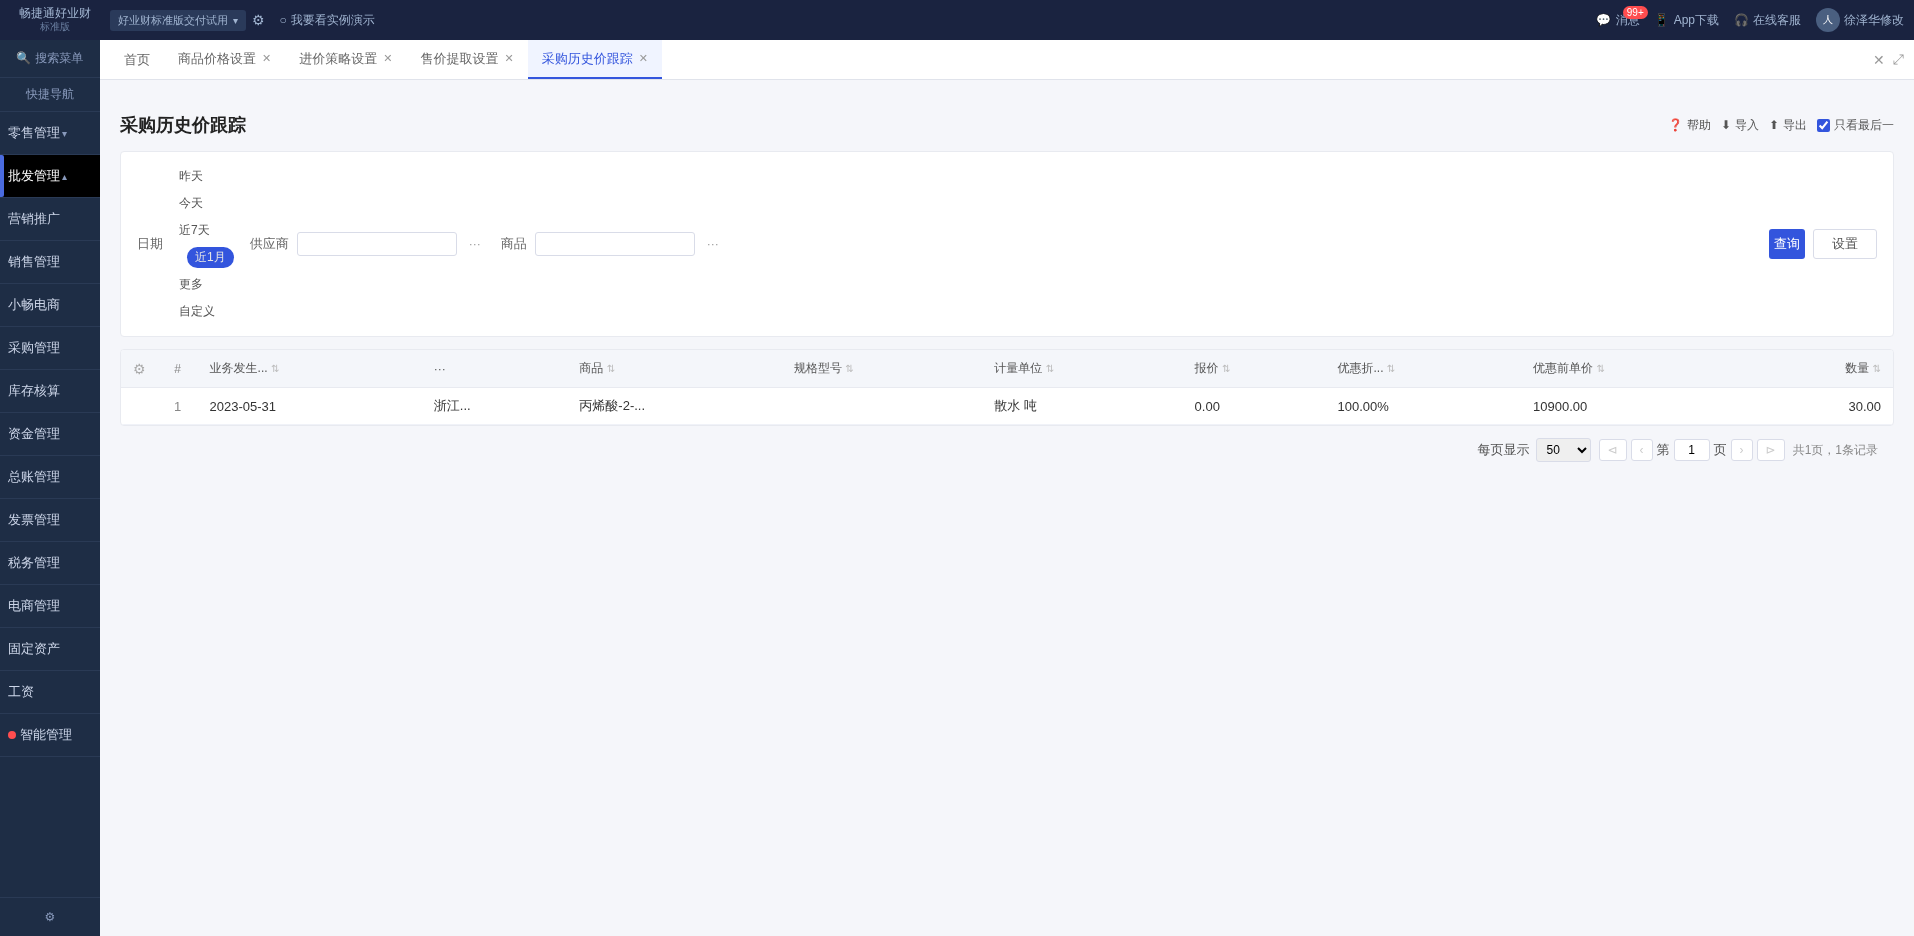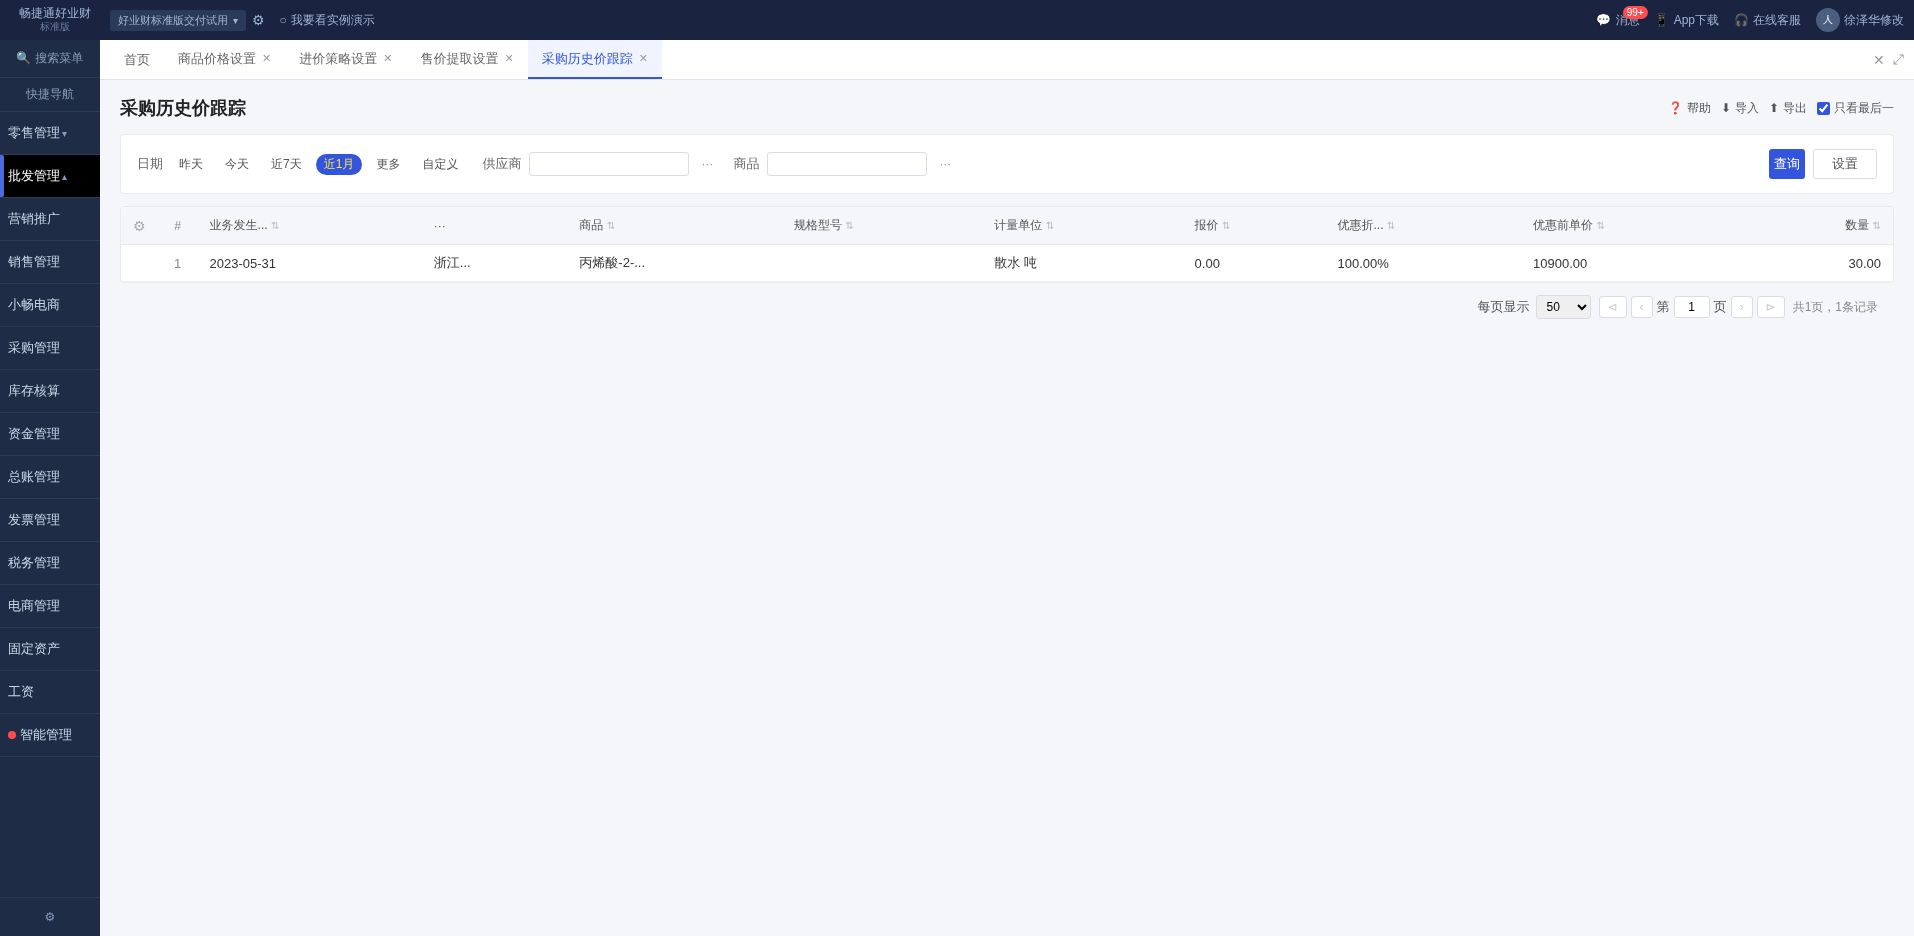--- a/index.html
+++ b/index.html
@@ -27,21 +27,21 @@
     .sidebar { width: 100px; background: #1e2d45; display: flex; flex-direction: column; flex-shrink: 0; overflow-y: auto; }
     .sidebar-search { padding: 10px 8px; color: #8899bb; font-size: 12px; text-align: center; border-bottom: 1px solid #2a3a55; cursor: pointer; }
     .sidebar-nav { padding: 8px 8px; color: #8899bb; font-size: 12px; text-align: center; border-bottom: 1px solid #2a3a55; cursor: pointer; }
     .sidebar-item { padding: 12px 8px; color: #ccd5e8; font-size: 13px; text-align: center; cursor: pointer; border-bottom: 1px solid #2a3a55; position: relative; display: flex; flex-direction: row; align-items: center; gap: 2px; }
     .sidebar-item.active { background: #000000; color: #fff; }
     .sidebar-item .indicator { width: 4px; height: 100%; background: #4a6bdf; position: absolute; left: 0; top: 0; border-radius: 0 2px 2px 0; }
     .sidebar-dot { width: 8px; height: 8px; background: #ff4d4f; border-radius: 50%; display: inline-block; margin-right: 4px; }
     .sidebar-bottom { margin-top: auto; padding: 12px 8px; color: #8899bb; font-size: 12px; text-align: center; cursor: pointer; border-top: 1px solid #2a3a55; }
 
     
-    .content-area { flex: 1; display: flex; flex-direction: column; overflow: hidden; background: #f5f6fa; }
+    .content-area { flex: 1; display: flex; flex-direction: column; overflow: hidden; background: #f5f6fa; gap: 17px; }
 
     
     .tabbar { height: 40px; background: #fff; display: flex; align-items: stretch; border-bottom: 1px solid #e0e3eb; flex-shrink: 0; padding: 0 10px; }
     .tab { display: flex; align-items: center; padding: 0 14px; font-size: 13px; color: #666; cursor: pointer; border-bottom: 2px solid transparent; white-space: nowrap; gap: 6px; }
     .tab.active { color: #3355dd; border-bottom: 2px solid #3355dd; background: #f0f4ff; font-weight: 500; }
     .tab .close-btn { font-size: 11px; color: #999; cursor: pointer; }
     .tab-home { padding: 0 14px; display: flex; align-items: center; color: #666; cursor: pointer; font-size: 13px; }
     .tabbar-right { margin-left: auto; display: flex; align-items: center; gap: 8px; }
     .tabbar-right-btn { cursor: pointer; color: #999; font-size: 14px; }
 
@@ -54,23 +54,23 @@
     .page-actions { display: flex; align-items: center; gap: 10px; }
     .page-action-btn { display: flex; align-items: center; gap: 4px; color: #555; font-size: 12px; cursor: pointer; }
     .only-last-checkbox { display: flex; align-items: center; gap: 4px; font-size: 12px; color: #555; cursor: pointer; }
     .only-last-checkbox input { accent-color: #3355dd; }
 
     
     .filter-bar { background: #fff; border-radius: 4px; padding: 14px 16px; margin-bottom: 12px; border: 1px solid #e8eaf0; }
     .filter-row { display: flex; align-items: center; gap: 16px; flex-wrap: wrap; }
     .filter-group { display: flex; align-items: center; gap: 8px; }
     .filter-label { color: #666; font-size: 13px; white-space: nowrap; }
-    .date-options { display: flex; gap: 6px; }
+    .date-options { display: flex; gap: 6px; flex-direction: column; }
     .date-btn { padding: 2px 8px; font-size: 12px; color: #555; cursor: pointer; border-radius: 12px; }
-    .date-btn.active { background: #3355dd; color: #fde047; }
+    .date-btn.active { background: #3355dd; color: #e5e5e5; margin-left: 16px; }
     .date-range { font-size: 12px; color: #999; margin-top: 4px; }
     .filter-input-wrap { display: flex; align-items: center; }
     .filter-input { border: 1px solid #d9dce8; border-radius: 3px; padding: 4px 8px; font-size: 12px; outline: none; width: 160px; color: #333; }
     .filter-more { color: #999; font-size: 12px; cursor: pointer; padding: 4px; }
     .filter-actions { margin-left: auto; display: flex; gap: 8px; }
     .btn-query { background: #3355dd; color: #fff; border: none; border-radius: 3px; padding: 5px 5px; font-size: 13px; cursor: pointer; }
     .btn-setting { background: #fff; color: #555; border: 1px solid #d9dce8; border-radius: 3px; padding: 5px 18px; font-size: 13px; cursor: pointer; }
 
     
     .table-wrap { background: #fff; border-radius: 4px; border: 1px solid #e8eaf0; overflow: auto; }

